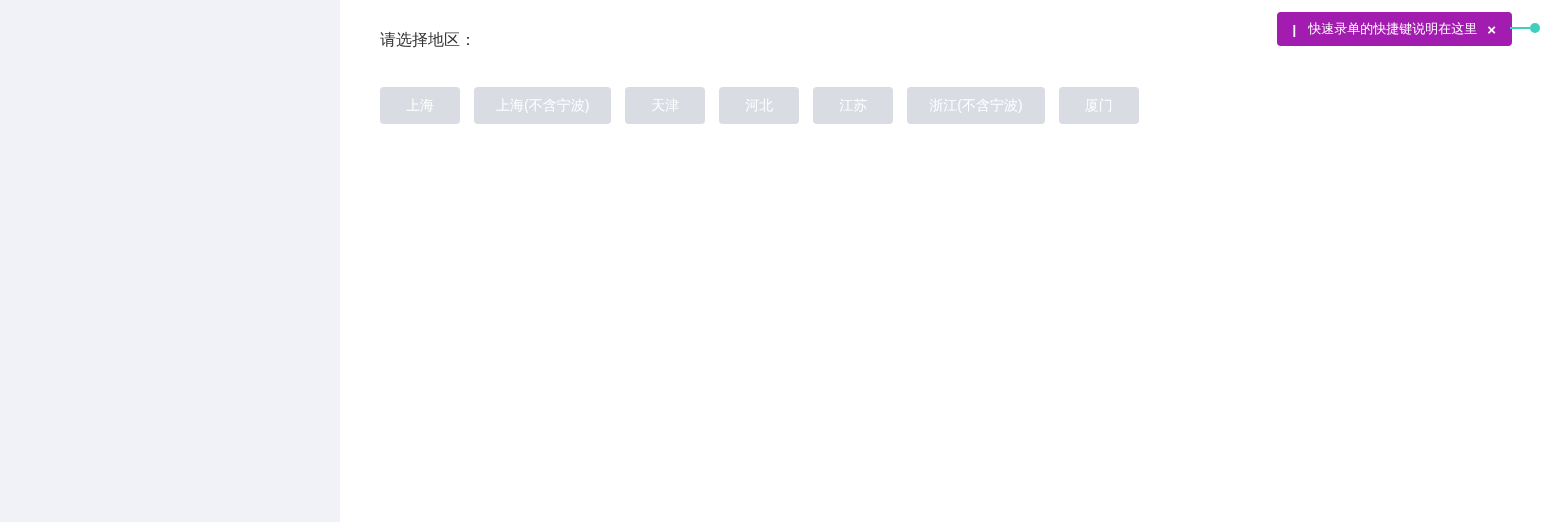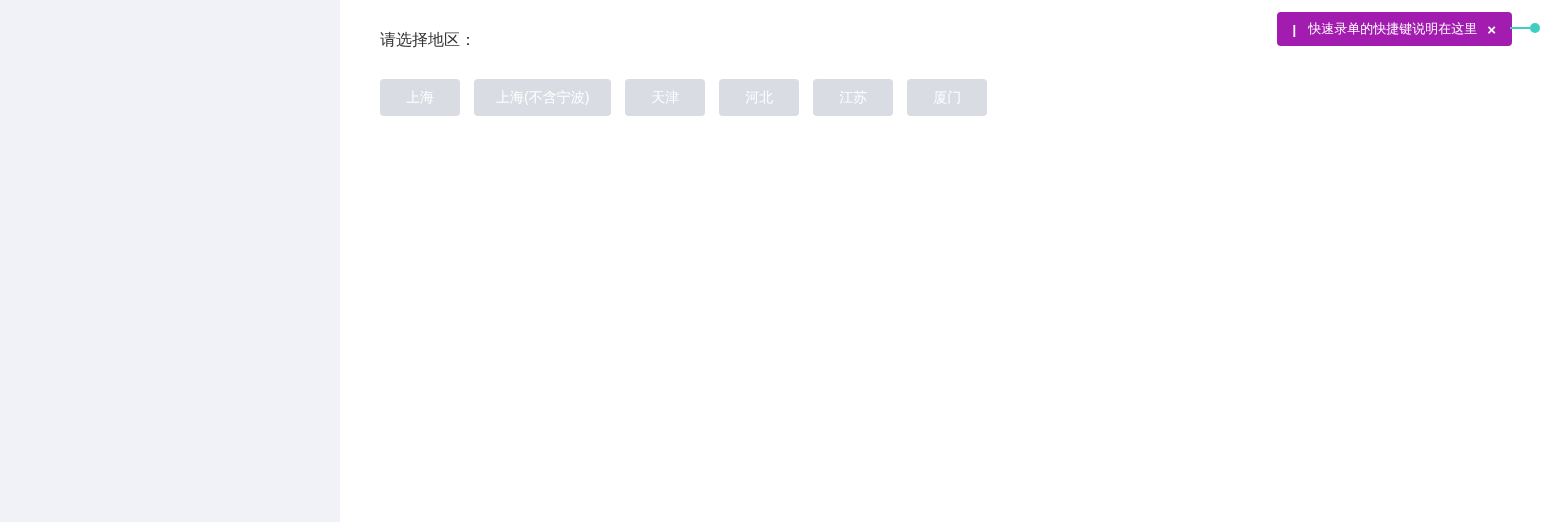--- a/index.html
+++ b/index.html
@@ -32,21 +32,21 @@
       top: 0;
       right: 0;
       bottom: 0;
       background: #ffffff;
       padding: 30px 40px;
     }
 
     .page-title {
       font-size: 16px;
       color: #333333;
-      margin-bottom: 28px;
+      margin-bottom: 36px;
       font-weight: normal;
     }
 
     .region-buttons-row {
       display: flex;
       flex-wrap: wrap;
       gap: 14px;
       margin-bottom: 14px;
     }
 
@@ -121,20 +121,21 @@
 <div class="main-content">
   <div class="page-title">请选择地区：</div>
 
   <div class="region-buttons-row">
 
   <button class="region-btn">上海</button>
       <button class="region-btn">上海(不含宁波)</button>
       <button class="region-btn">天津</button>
       <button class="region-btn">河北</button>
       <button class="region-btn">江苏</button>
+      <button class="region-btn">浙江(不含宁波)</button>
       <button class="region-btn">厦门</button>
     </div>
 
 </div>
 
 <div class="tooltip-banner">
   <span>快速录单的快捷键说明在这里</span>
   <span class="tooltip-close">×</span>
 </div>
 <div class="tooltip-line"></div>

